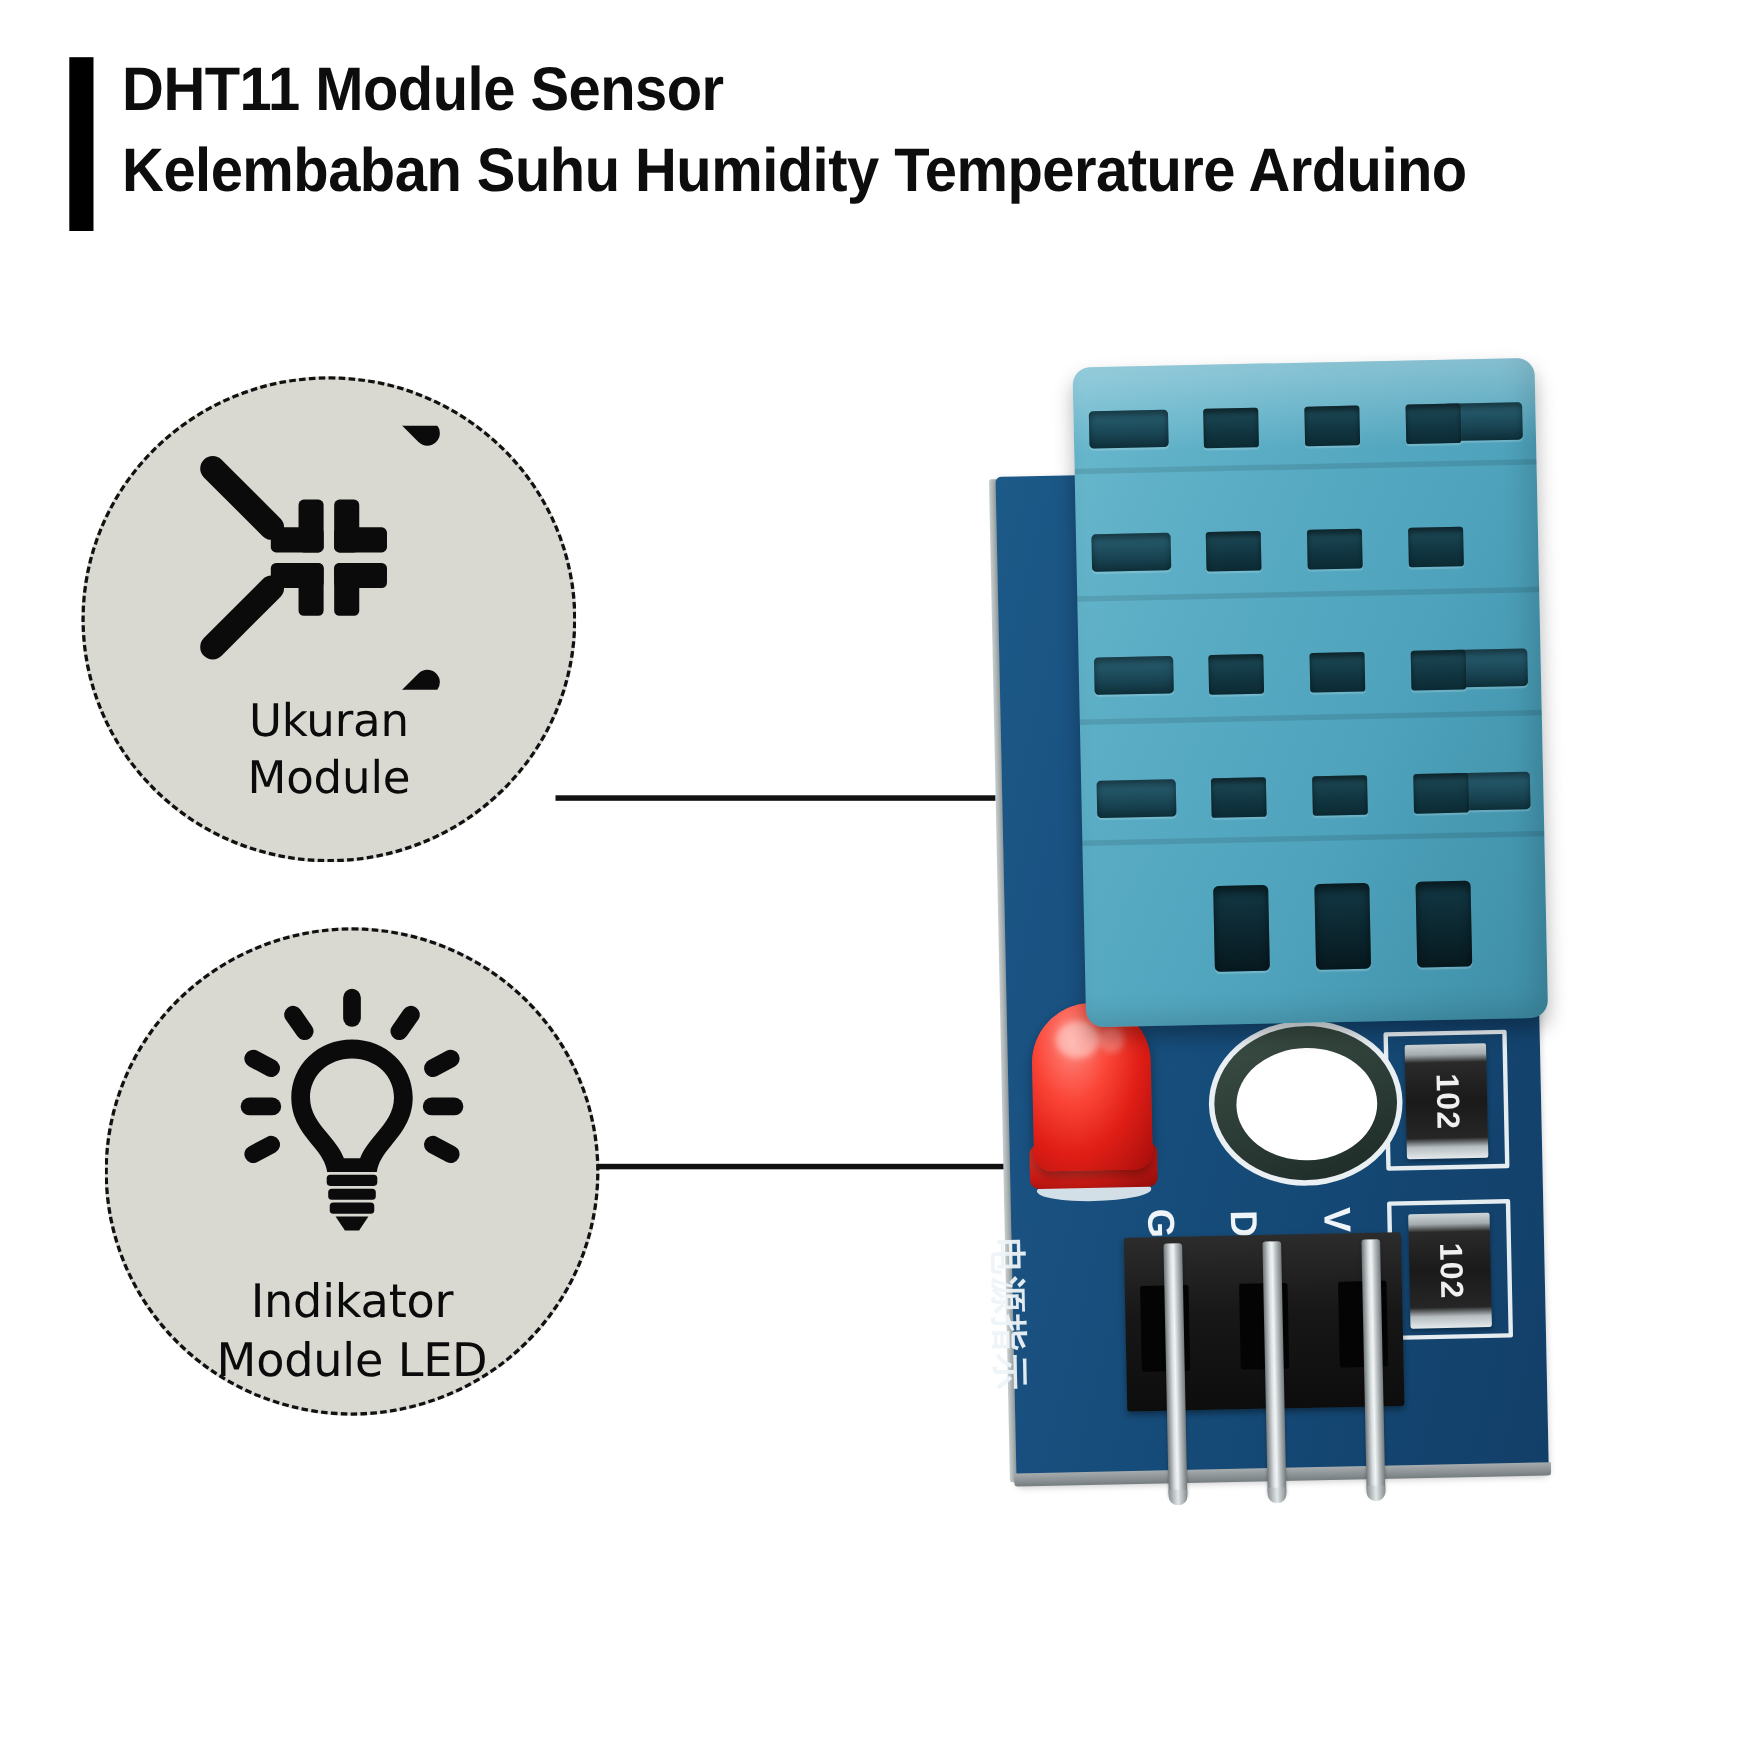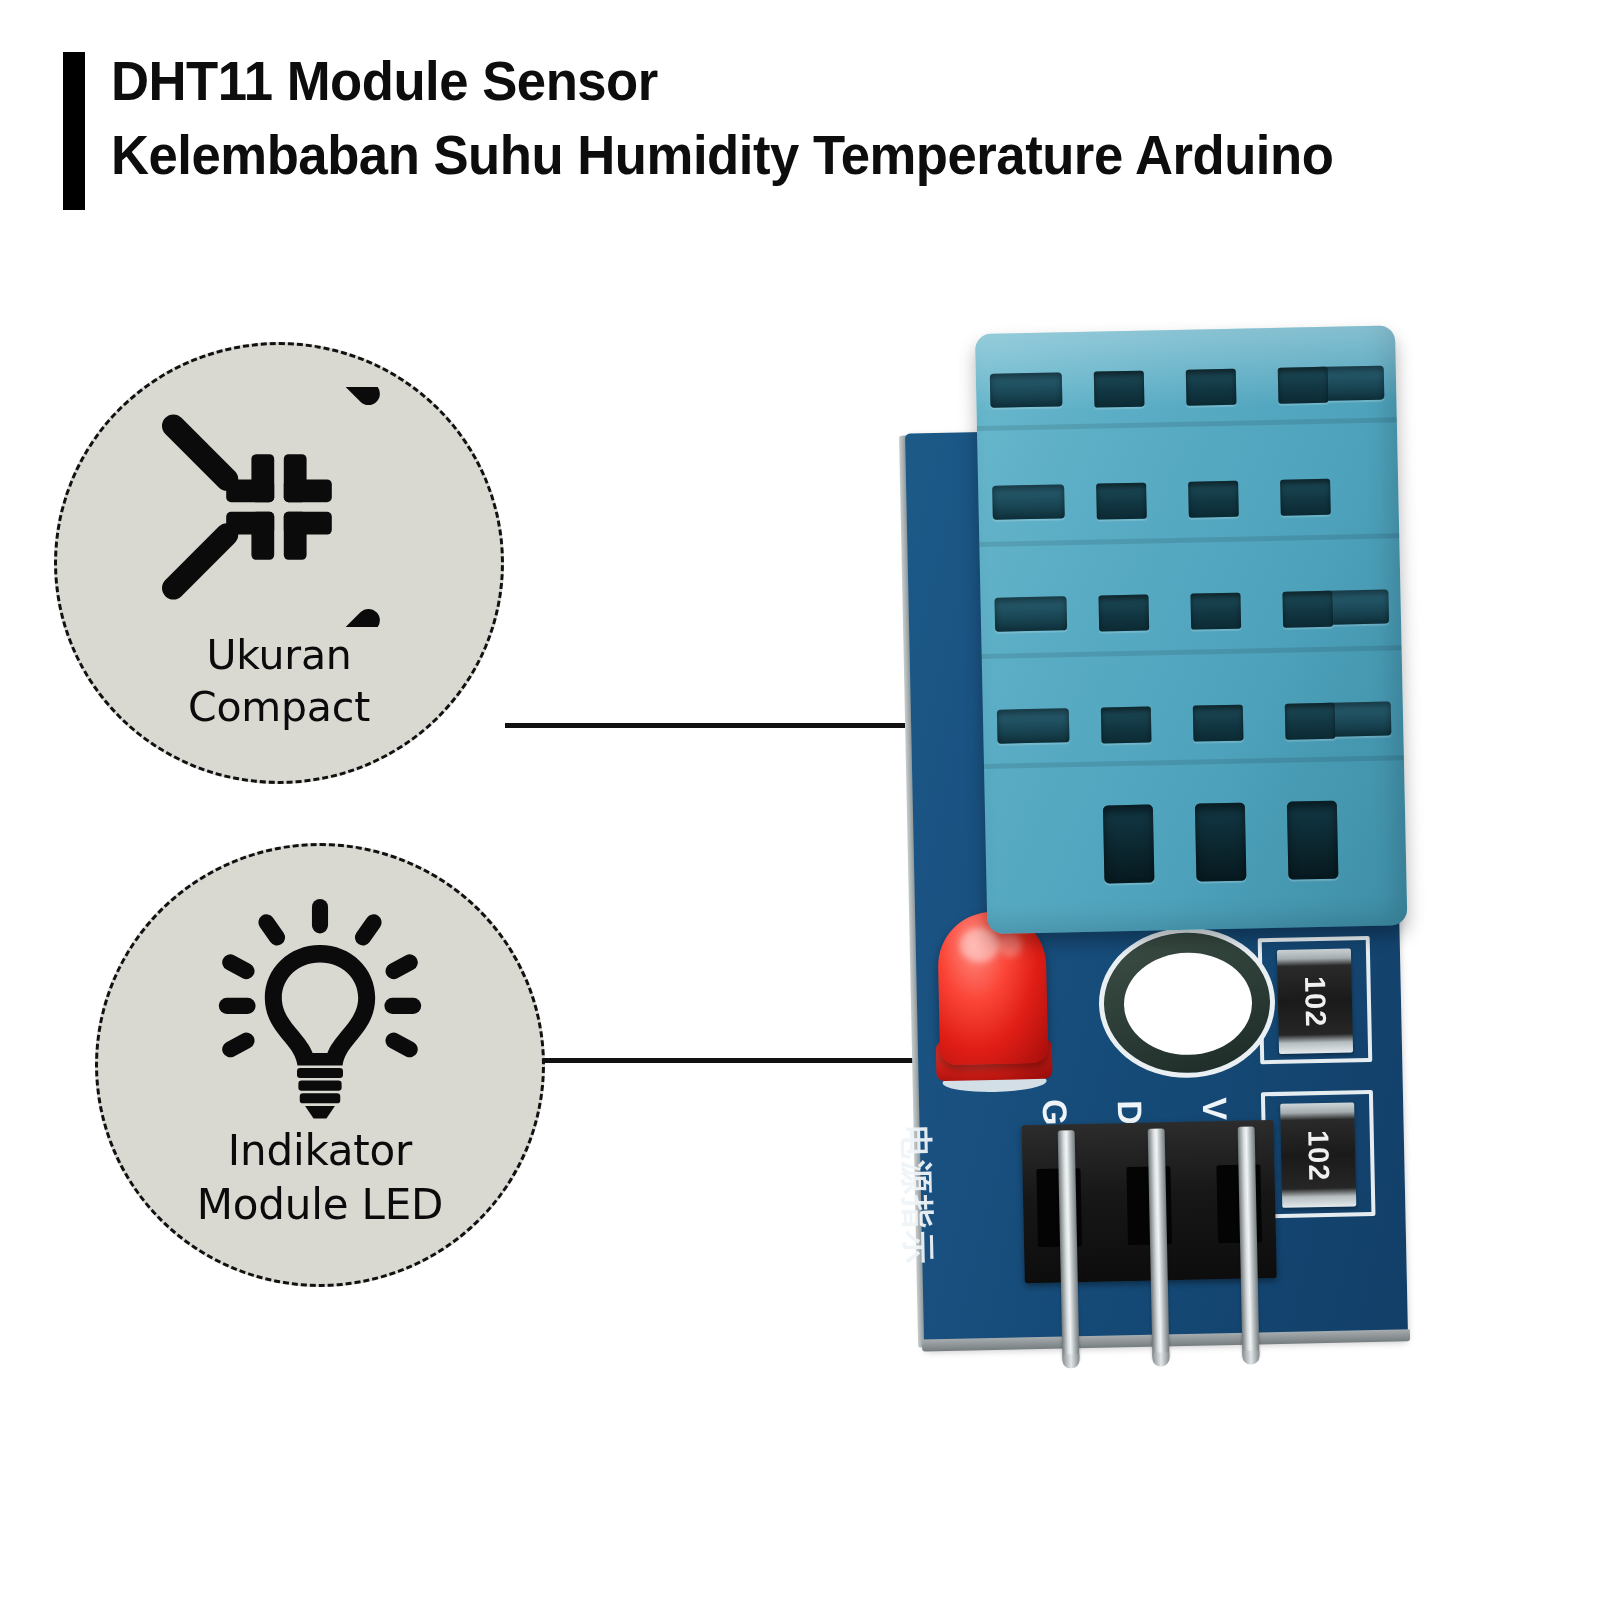--- a/index.html
+++ b/index.html
@@ -55,30 +55,31 @@
     border-radius: 50%;
     background: #d9d9d2;
     border: 3px dashed #111111;
     box-sizing: border-box;
     display: flex;
     flex-direction: column;
     align-items: center;
     justify-content: flex-start;
   }
   #feature-circle-1 {
-    left: 54px;
+    left: 74px;
     top: 342px;
     width: 450px;
     height: 442px;
   }
   #feature-circle-2 {
     left: 95px;
     top: 843px;
     width: 450px;
     height: 444px;
+    gap: 32px;
   }
   .feature-icon {
     margin-top: 42px;
     width: 240px;
     height: 240px;
   }
   #feature-circle-2 .feature-icon {
     margin-top: 46px;
     width: 230px;
     height: 230px;
@@ -428,21 +429,21 @@
         <rect x="28" y="52" width="20" height="9.5" rx="2"></rect>
         <rect x="38.5" y="52" width="9.5" height="20" rx="2"></rect>
 
         <rect x="53" y="87.7" width="41" height="9.5" rx="4.75" transform="rotate(-45 94 97.2)"></rect>
         <rect x="52" y="52" width="20" height="9.5" rx="2"></rect>
         <rect x="52" y="52" width="9.5" height="20" rx="2"></rect>
       </g>
     </svg>
     <div class="feature-label">
       <span>Ukuran</span>
-      <span>Compact</span>
+      <span>Module</span>
     </div>
   </div>
 
   <div class="feature-circle" id="feature-circle-2">
     <svg class="feature-icon" viewBox="0 0 100 100">
       <g fill="#0b0b0b" stroke="none">
 
         <rect x="46.5" y="3" width="7" height="15" rx="3.5"></rect>
         <rect x="25.5" y="9" width="7" height="15" rx="3.5" transform="rotate(-35 29 16.5)"></rect>
         <rect x="67.5" y="9" width="7" height="15" rx="3.5" transform="rotate(35 71 16.5)"></rect>

